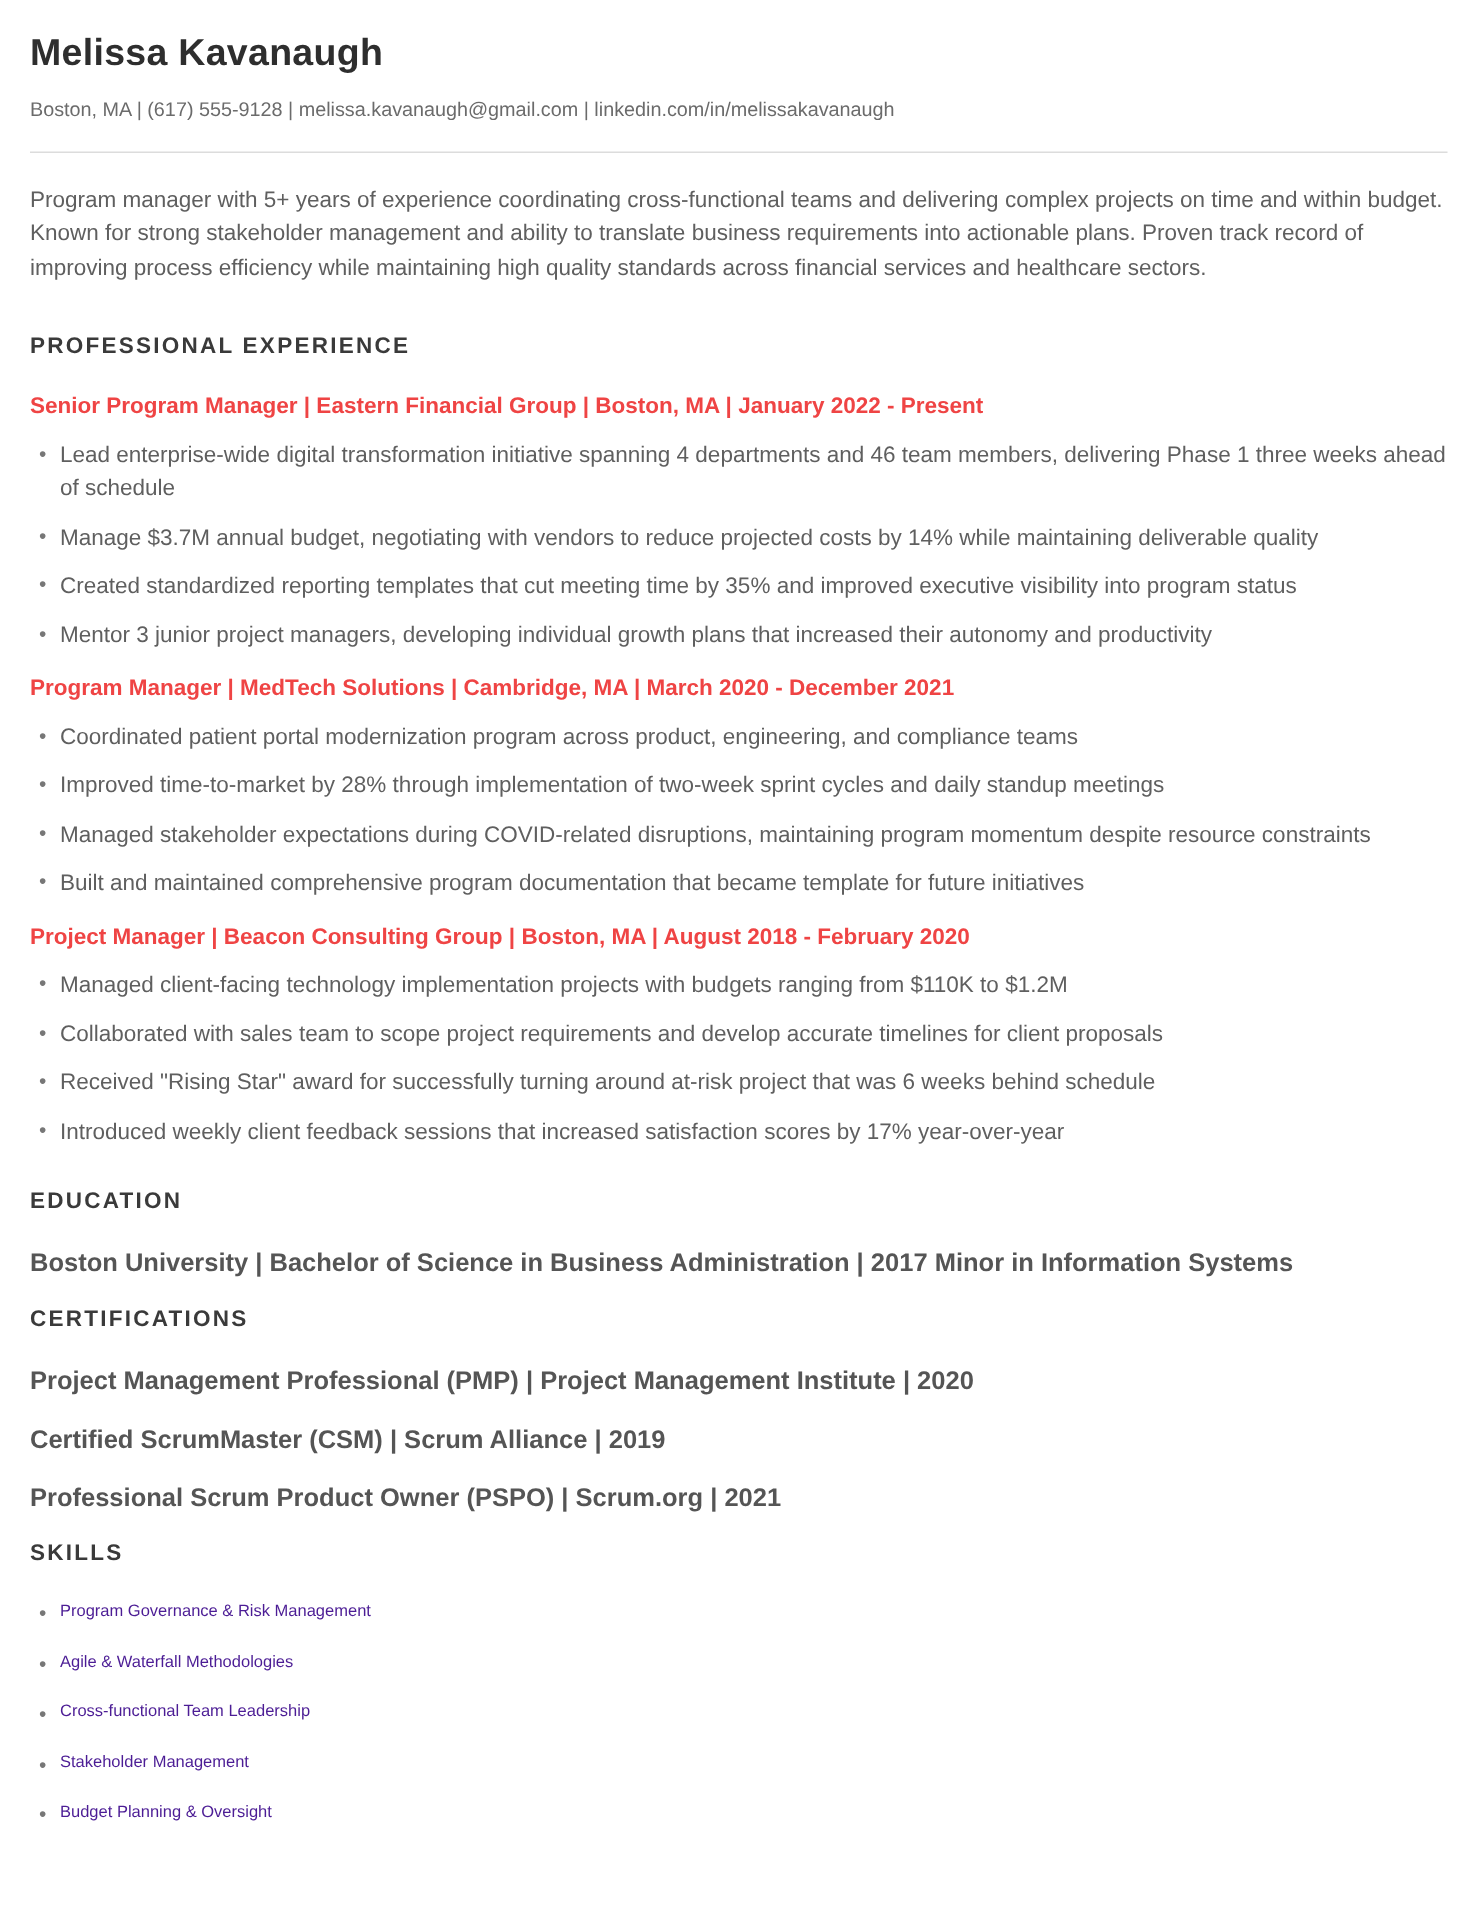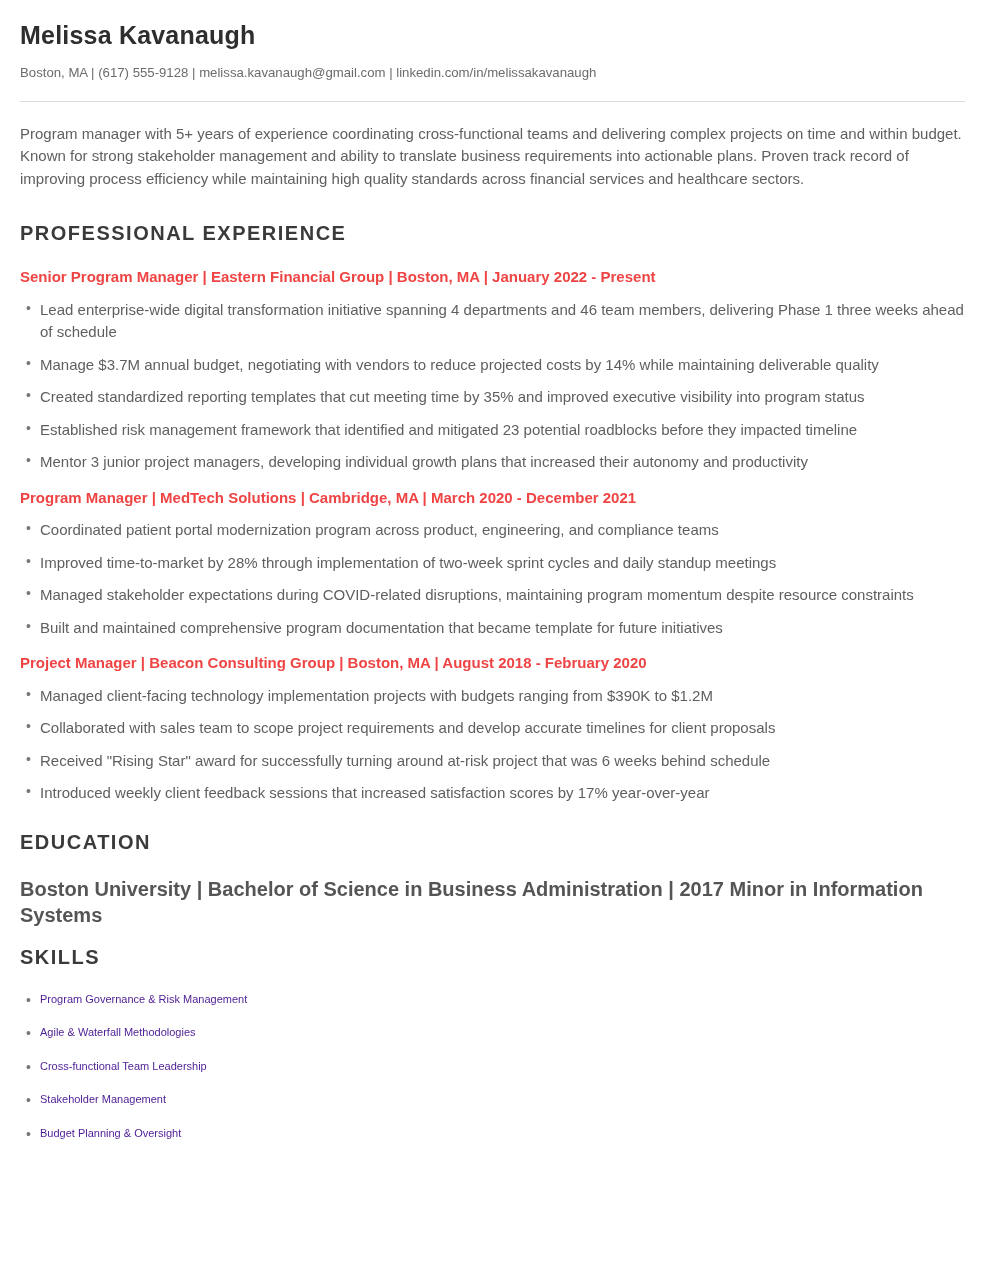--- a/index.html
+++ b/index.html
@@ -40,21 +40,21 @@
     width: 945px;
   }
   .summary {
     font-size: 15px;
     color: #5f5f5f;
     line-height: 1.52;
     margin: 0 0 31px 0;
     width: 947px;
   }
   .section-heading {
-    font-size: 20px;
+    font-size: 15px;
     font-weight: bold;
     color: #3a3a3a;
     letter-spacing: 1.5px;
     margin: 0 0 22px 0;
     text-transform: uppercase;
   }
   .section {
     margin-bottom: 0;
   }
   .job-title {
@@ -84,21 +84,21 @@
     left: 6px;
     top: -1px;
     color: #777777;
     font-size: 14px;
   }
   .job-block {
     margin-bottom: 7px;
   }
   .edu-line,
   .cert-line {
-    font-size: 20px;
+    font-size: 17px;
     font-weight: bold;
     color: #555555;
     line-height: 1.3;
     margin: 0 0 18px 0;
   }
   .cert-line {
     margin-bottom: 17px;
   }
   .gap-education { margin-top: 26px; }
   .gap-certifications { margin-top: 9px; }
@@ -138,51 +138,56 @@
 
   <div class="section">
     <div class="section-heading">PROFESSIONAL EXPERIENCE</div>
 
     <div class="job-block">
       <div class="job-title">Senior Program Manager | Eastern Financial Group | Boston, MA | January 2022 - Present</div>
       <ul class="bullets">
         <li>Lead enterprise-wide digital transformation initiative spanning 4 departments and 46 team members, delivering Phase 1 three weeks ahead of schedule</li>
         <li>Manage $3.7M annual budget, negotiating with vendors to reduce projected costs by 14% while maintaining deliverable quality</li>
         <li>Created standardized reporting templates that cut meeting time by 35% and improved executive visibility into program status</li>
-        <li>Established risk management framework that identified and mitigated 23 potential roadblocks before they impacted timeline</li>
         <li>Mentor 3 junior project managers, developing individual growth plans that increased their autonomy and productivity</li>
       </ul>
     </div>
 
     <div class="job-block">
       <div class="job-title">Program Manager | MedTech Solutions | Cambridge, MA | March 2020 - December 2021</div>
       <ul class="bullets">
         <li>Coordinated patient portal modernization program across product, engineering, and compliance teams</li>
         <li>Improved time-to-market by 28% through implementation of two-week sprint cycles and daily standup meetings</li>
         <li>Managed stakeholder expectations during COVID-related disruptions, maintaining program momentum despite resource constraints</li>
         <li>Built and maintained comprehensive program documentation that became template for future initiatives</li>
       </ul>
     </div>
 
     <div class="job-block">
       <div class="job-title">Project Manager | Beacon Consulting Group | Boston, MA | August 2018 - February 2020</div>
       <ul class="bullets">
-        <li>Managed client-facing technology implementation projects with budgets ranging from $390K to $1.2M</li>
+        <li>Managed client-facing technology implementation projects with budgets ranging from $110K to $1.2M</li>
         <li>Collaborated with sales team to scope project requirements and develop accurate timelines for client proposals</li>
         <li>Received "Rising Star" award for successfully turning around at-risk project that was 6 weeks behind schedule</li>
         <li>Introduced weekly client feedback sessions that increased satisfaction scores by 17% year-over-year</li>
       </ul>
     </div>
   </div>
 
   <div class="section gap-education">
     <div class="section-heading">EDUCATION</div>
     <div class="edu-line">Boston University | Bachelor of Science in Business Administration | 2017 Minor in Information Systems</div>
   </div>
 
+  <div class="section gap-certifications">
+    <div class="section-heading">CERTIFICATIONS</div>
+    <div class="cert-line">Project Management Professional (PMP) | Project Management Institute | 2020</div>
+    <div class="cert-line">Certified ScrumMaster (CSM) | Scrum Alliance | 2019</div>
+    <div class="cert-line">Professional Scrum Product Owner (PSPO) | Scrum.org | 2021</div>
+  </div>
 
   <div class="section gap-skills">
     <div class="section-heading">SKILLS</div>
     <ul class="skills">
       <li>Program Governance &amp; Risk Management</li>
       <li>Agile &amp; Waterfall Methodologies</li>
       <li>Cross-functional Team Leadership</li>
       <li>Stakeholder Management</li>
       <li>Budget Planning &amp; Oversight</li>
     </ul>

